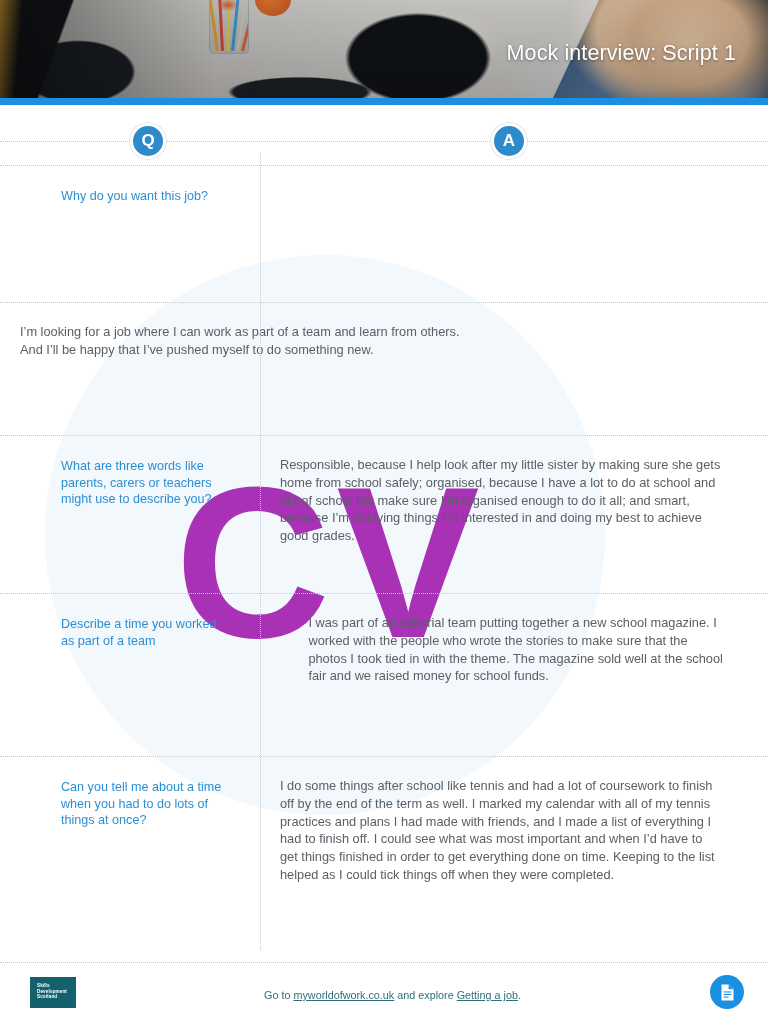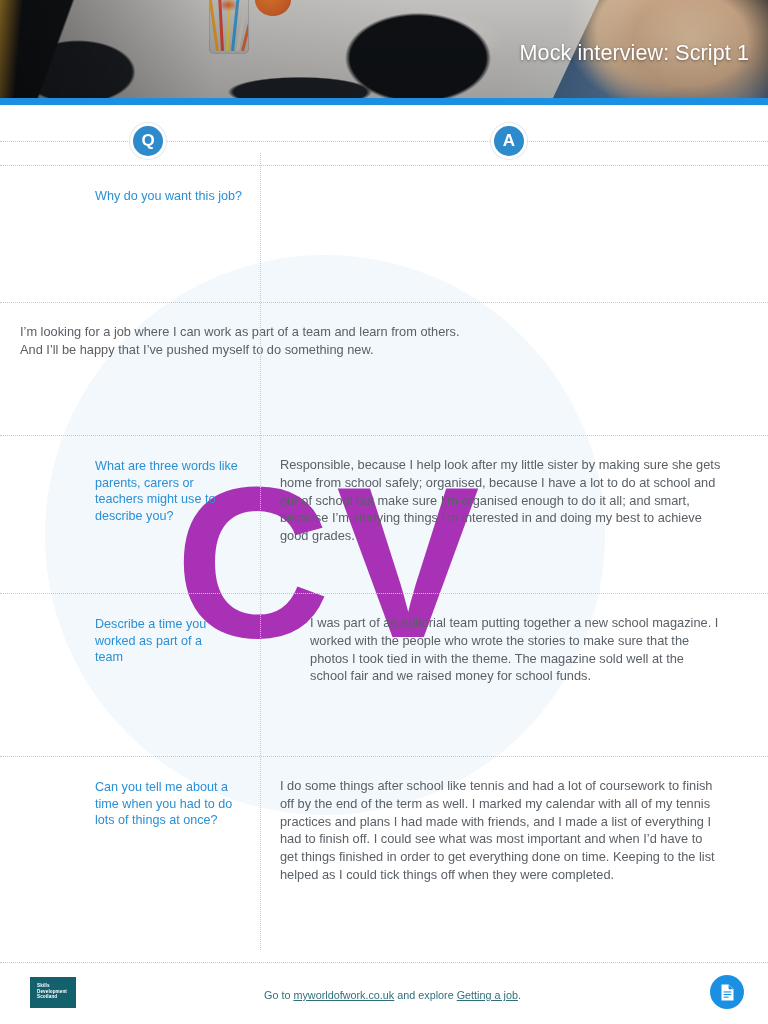--- a/index.html
+++ b/index.html
@@ -111,21 +111,21 @@
 
   .header-vignette {
     position: absolute; inset: 0;
     background:
       linear-gradient(90deg, rgba(0,0,0,0.45) 0%, rgba(0,0,0,0.05) 28%, rgba(0,0,0,0) 55%),
       linear-gradient(180deg, rgba(0,0,0,0.10) 0%, rgba(0,0,0,0.22) 100%);
   }
 
   .header-title {
     position: absolute;
-    right: 19px;
+    right: 32px;
     top: 41px;
     color: #ffffff;
     font-size: 21.5px;
     font-weight: 400;
     letter-spacing: 0.1px;
     text-shadow: 0 1px 3px rgba(0,0,0,0.45);
     white-space: nowrap;
   }
 
   .header-rule {
@@ -213,21 +213,21 @@
 
   .qa-row {
     position: relative;
     display: flex;
     border-top: 1px dotted #c0c8d0;
   }
   .qa-row:first-of-type { border-top: none; }
 
   .q-cell {
     width: 260px;
-    padding: 22px 18px 20px 95px;
+    padding: 22px 18px 20px 61px;
   }
   .a-cell {
     width: 508px;
     padding: 20px 45px 20px 20px;
   }
 
   .q-text {
     color: #2b8fd4;
     font-size: 12.6px;
     line-height: 16.6px;

